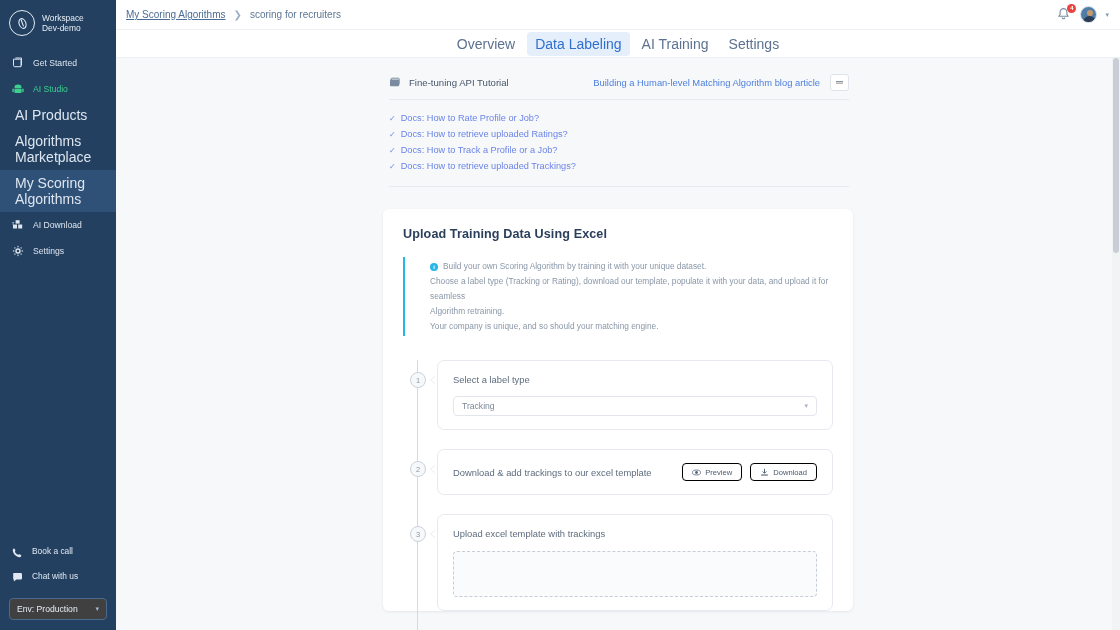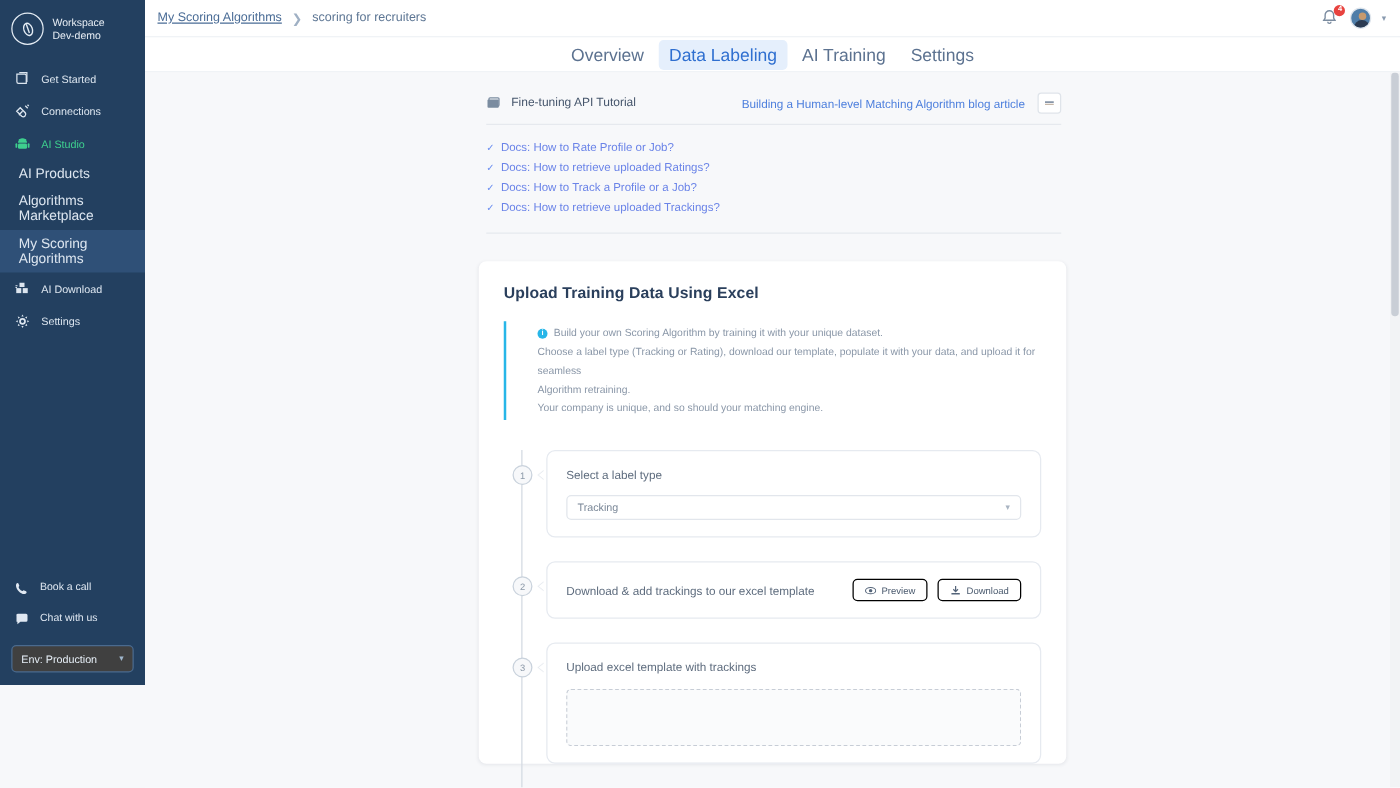--- a/index.html
+++ b/index.html
@@ -6,21 +6,21 @@
   html, body {
     width: 1120px; height: 630px;
     overflow: hidden;
     font-family: "Liberation Sans", sans-serif;
     background: #f7f8fa;
   }
   .app { display: flex; width: 1120px; height: 630px; }
 
   
   .sidebar {
-    width: 116px; height: 548px;
+    width: 116px; height: 630px;
     background: #234060;
     color: #cfdbe8;
     display: flex; flex-direction: column;
     position: relative;
     flex: 0 0 116px;
   }
   .ws-head { display: flex; align-items: center; gap: 7px; padding: 10px 8px 12px 9px; }
   .ws-logo {
     width: 26px; height: 26px; border-radius: 50%;
     border: 1.4px solid #e4ecf4;
@@ -36,21 +36,21 @@
   .nav-item {
     display: flex; align-items: center; gap: 8px;
     padding: 6px 8px 6px 11px;
     font-size: 8.6px; color: #dce5ef;
     cursor: pointer; min-height: 23px;
   }
   .nav-item .ico { width: 14px; height: 14px; flex: 0 0 14px; display:flex; align-items:center; justify-content:center; }
   .nav-item.active-green { color: #3ecf8e; }
   .sub-item {
     padding: 5px 8px 5px 15px;
-    font-size: 11px; color: #dde6f0; cursor: pointer;
+    font-size: 14px; color: #dde6f0; cursor: pointer;
   }
   .sub-item.selected { background: #2f5077; }
 
   .sidebar-bottom { margin-top: auto; padding-bottom: 10px; }
   .bottom-item {
     display:flex; align-items:flex-start; gap:8px;
     padding: 6px 8px 6px 11px; font-size: 8.4px; color: #e0e8f2; cursor: pointer;
   }
   .bottom-item .ico { width:13px; height:13px; flex:0 0 13px; display:flex; align-items:center; justify-content:center; }
   .env-select {
@@ -211,29 +211,20 @@
       <div class="nav-item">
         <span class="ico">
           <svg width="12" height="12" viewBox="0 0 12 12">
               <path d="M1.5 2.2h6.2a1.3 1.3 0 011.3 1.3v6.2H2.8A1.3 1.3 0 011.5 8.4z" fill="none" stroke="#dce5ef" stroke-width="1"></path>
               <path d="M3.4 1h6.1v7.5" fill="none" stroke="#dce5ef" stroke-width="1"></path>
             </svg>
         </span>
         <span>Get Started</span>
       </div>
 
-      <div class="nav-item">
-        <span class="ico">
-          <svg width="12" height="12" viewBox="0 0 12 12">
-              <path d="M3 9 L6 6 M4.2 3.2l4 4a2 2 0 01-2.8 2.8l-4-4z" fill="none" stroke="#dce5ef" stroke-width="1.1"></path>
-              <path d="M8.2 1.6l2 2M10 .8l1 1" stroke="#dce5ef" stroke-width="1"></path>
-            </svg>
-        </span>
-        <span>Connections</span>
-      </div>
 
       <div class="nav-item active-green">
         <span class="ico">
           <svg width="12" height="12" viewBox="0 0 12 12">
             <path d="M2.4 5.2a3.6 3.6 0 017.2 0z" fill="#3ecf8e"></path>
             <rect x="2.4" y="5.8" width="7.2" height="4.2" rx="1.1" fill="#3ecf8e"></rect>
             <rect x=".4" y="5.6" width="1.4" height="3.6" rx=".7" fill="#3ecf8e"></rect>
             <rect x="10.2" y="5.6" width="1.4" height="3.6" rx=".7" fill="#3ecf8e"></rect>
             <path d="M3.2 2.2l.9 1.2M8.8 2.2l-.9 1.2" stroke="#3ecf8e" stroke-width=".8"></path>
           </svg>

